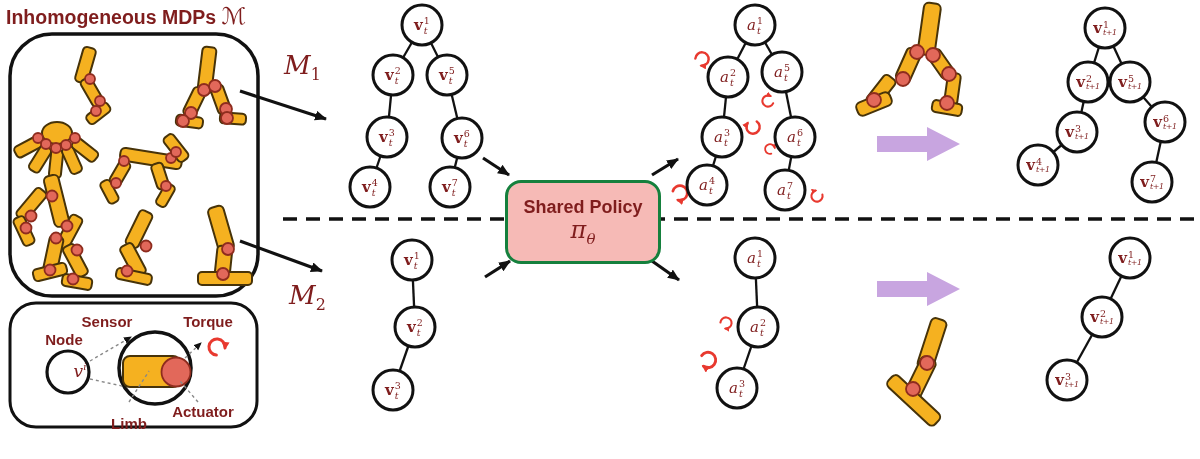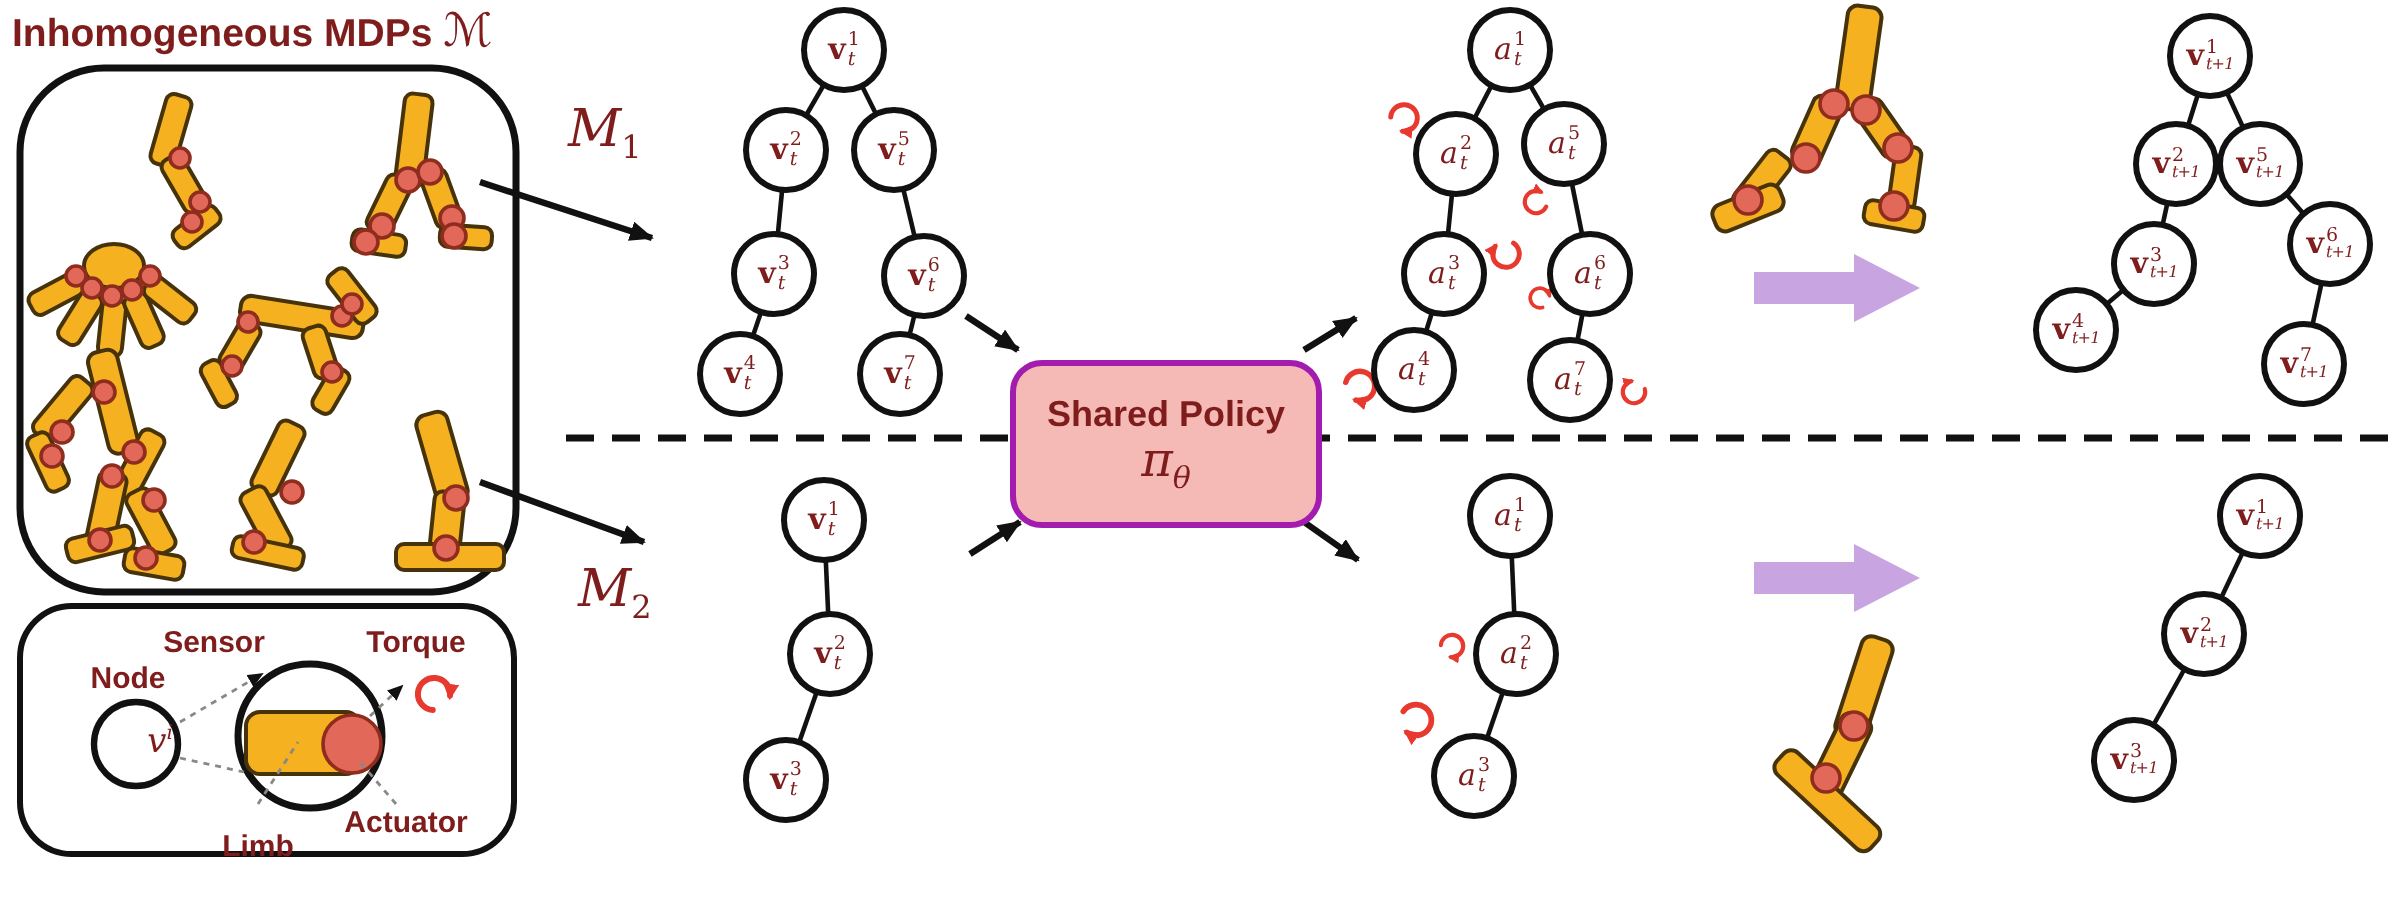--- a/index.html
+++ b/index.html
@@ -14,21 +14,21 @@
   .node .nb{font-family:"DejaVu Serif",serif;font-weight:700;font-size:15px;line-height:1}
   .node.act .nb{font-weight:400;font-style:italic}
   .node .ns{display:flex;flex-direction:column;align-items:flex-start;line-height:1;margin-left:1px;
             font-family:"DejaVu Serif",serif}
   .node .nsup{font-size:9.5px}
   .node .nsub{font-size:9.5px;font-style:italic}
   .node.next .nsub{font-size:8px;letter-spacing:-0.4px}
 
   
   .pbox{position:absolute;left:505px;top:180px;width:150px;height:78px;z-index:2;
-        background:#F6BAB6;border:3px solid #a21caf;border-radius:16px;
+        background:#F6BAB6;border:3px solid #15803d;border-radius:16px;
         display:flex;flex-direction:column;align-items:center;justify-content:center}
   .pbox .l1{font-weight:bold;font-size:18px;line-height:1.1}
   .pbox .l2{font-family:"DejaVu Serif",serif;font-style:italic;font-size:24px;line-height:1}
   .pbox .l2 .sb{font-size:15px}
   .ebox{position:absolute;left:843px;top:183px;width:152px;height:74px;z-index:2;
         background:#DABDE9;border:3px solid #7E3DA8;border-radius:14px;
         display:flex;align-items:center;justify-content:center}
   .ebox .l1{font-weight:bold;font-size:18px}
 
   

